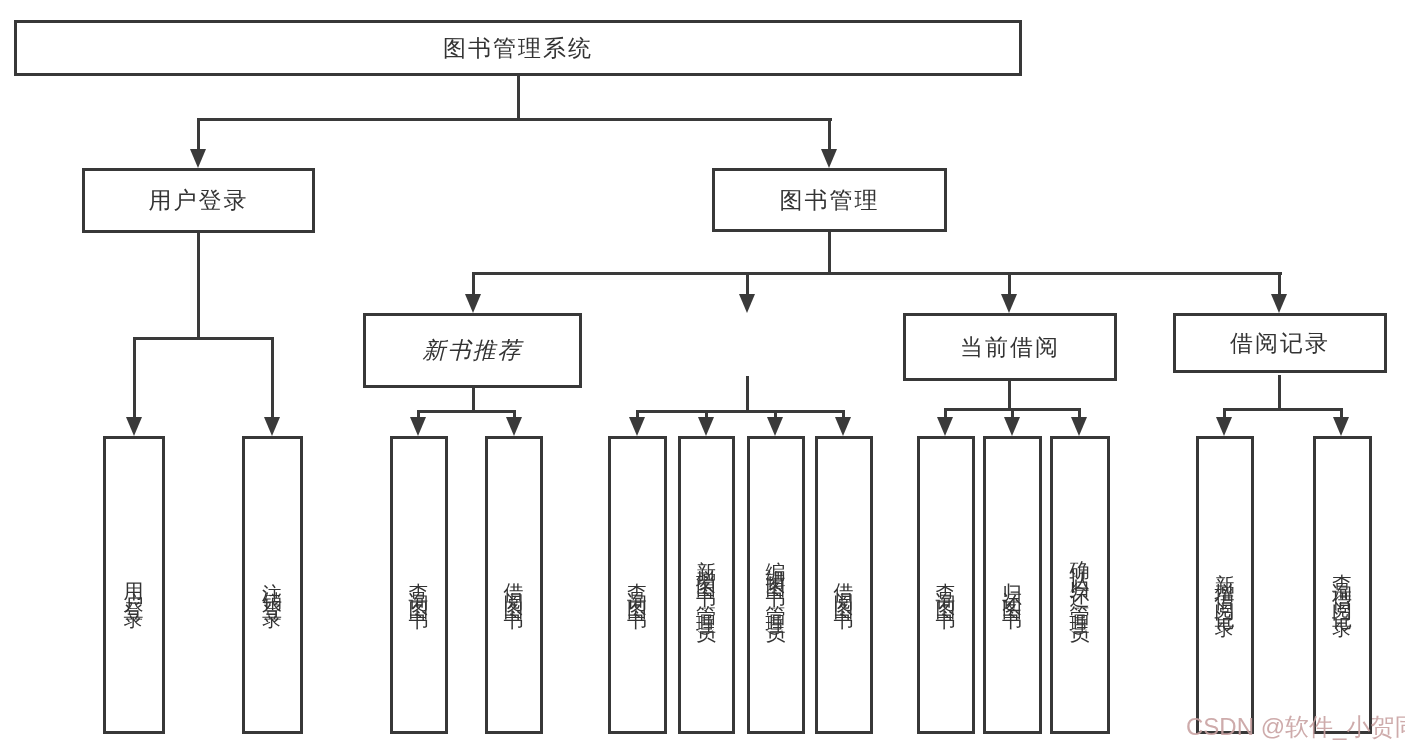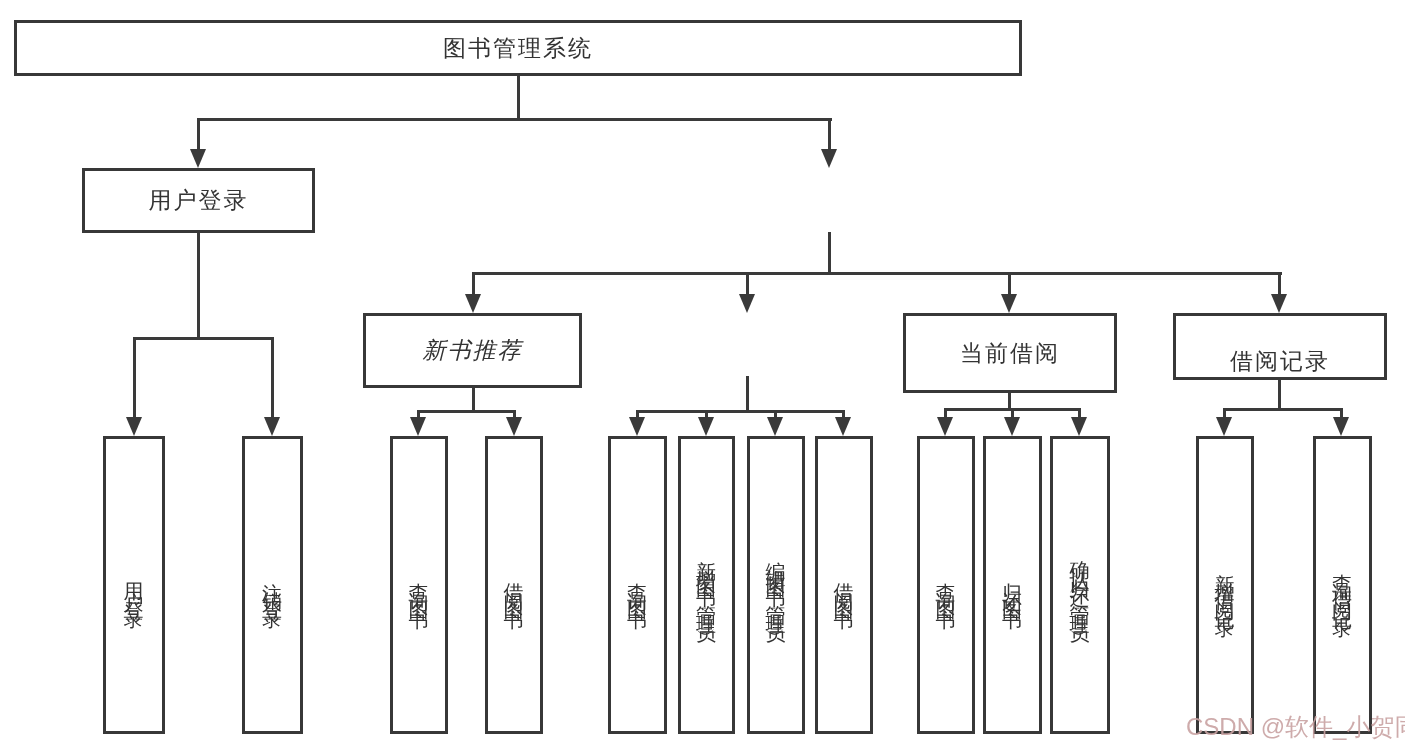--- a/index.html
+++ b/index.html
@@ -80,31 +80,34 @@
 <div id="stage">
 
   <div class="hbox" style="left:14px; top:13px; width:1008px; height:56px;margin-top:7px;">
     <span>图书管理系统</span>
   </div>
 
   <div class="hbox" style="left:82px; top:168px; width:233px; height:65px;">
     <span>用户登录</span>
   </div>
 
+  <div class="hbox" style="left:712px; top:168px; width:235px; height:64px;">
+    <span>图书管理</span>
+  </div>
 
   <div class="hbox" style="left:363px; top:313px; width:219px; height:75px;font-style:italic;">
     <span>新书推荐</span>
   </div>
 
 
-  <div class="hbox" style="left:903px; top:313px; width:214px; height:80px;align-items:center;">
+  <div class="hbox" style="left:903px; top:313px; width:214px; height:68px;align-items:center;">
     <span>当前借阅</span>
   </div>
 
-  <div class="hbox" style="left:1173px; top:313px; width:214px; height:67px;align-items:flex-end;">
+  <div class="hbox" style="left:1173px; top:313px; width:214px; height:60px;">
     <span>借阅记录</span>
   </div>
 
   <div class="vbox" style="left:103px; width:62px;">
     <span>用户登录</span>
   </div>
   <div class="vbox" style="left:242px; width:61px;">
     <span>注销登录</span>
   </div>
   <div class="vbox" style="left:390px; width:58px;">

